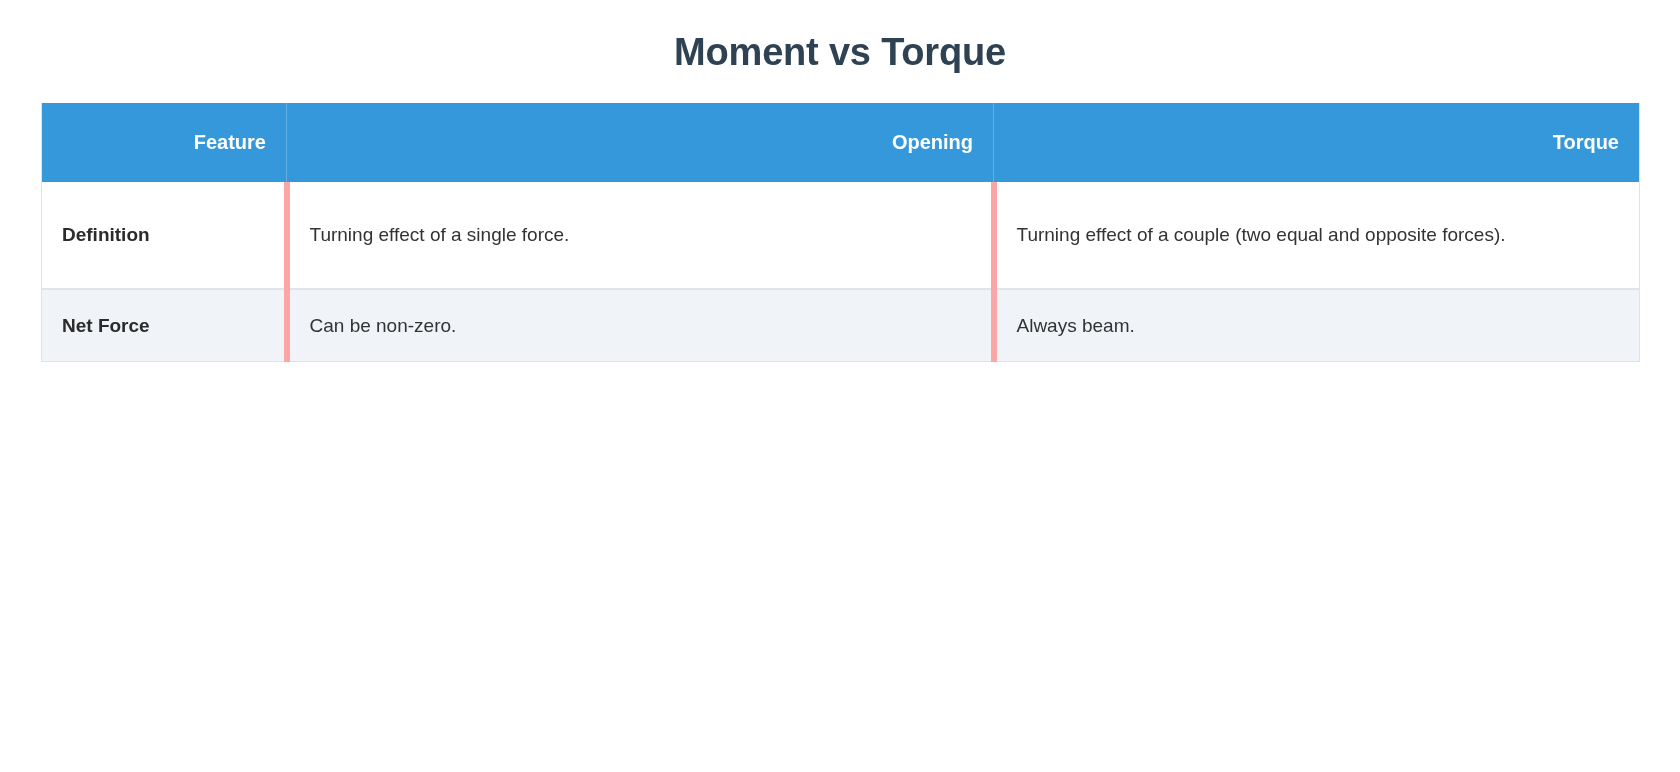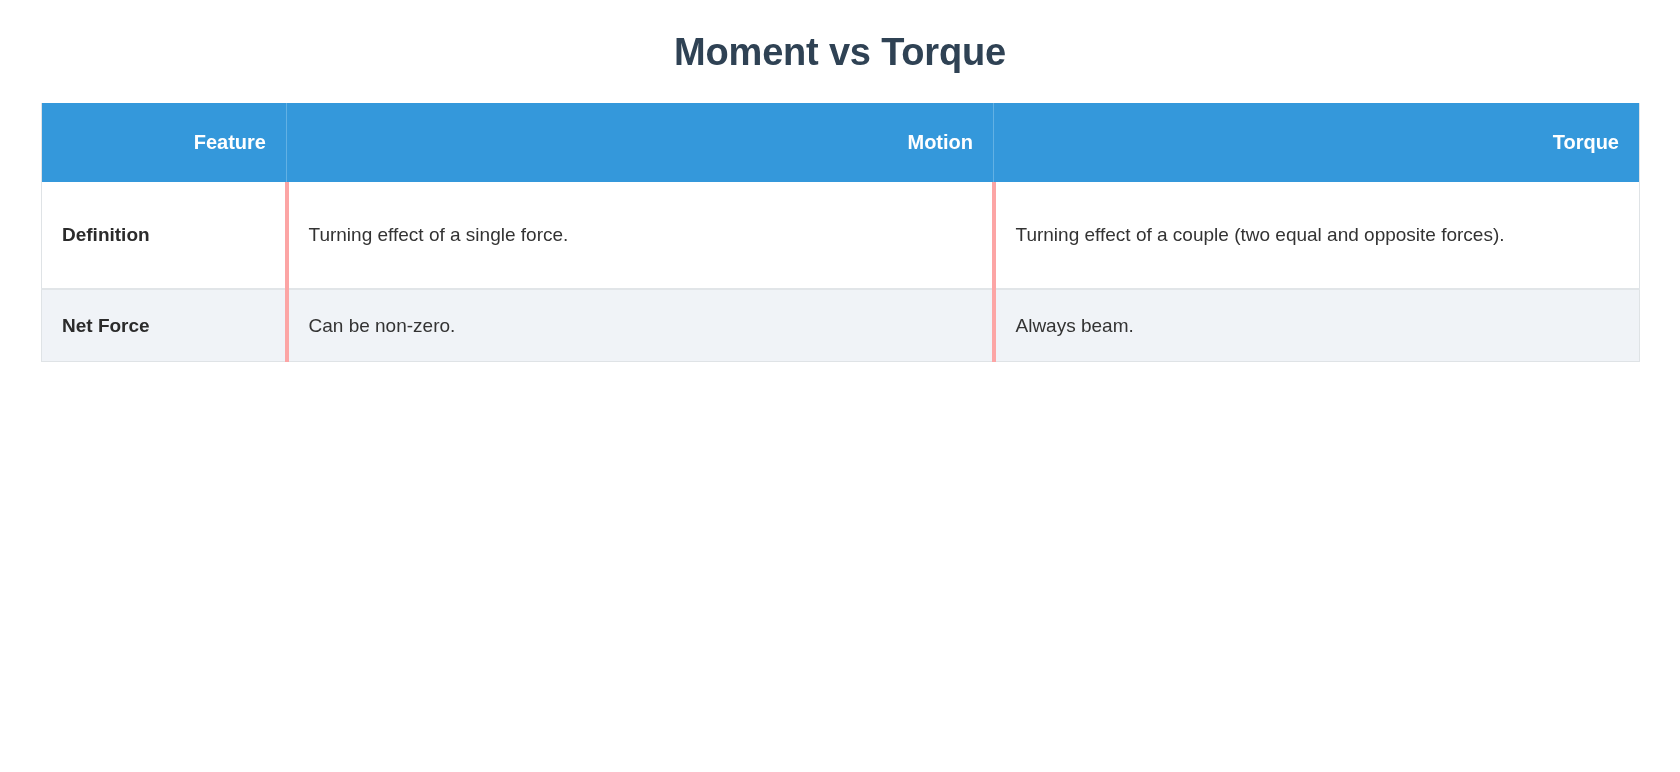--- a/index.html
+++ b/index.html
@@ -65,21 +65,21 @@
   }
   table.comparison thead th:last-child {
     border-right: none;
   }
 
   table.comparison tbody td {
     font-size: 19px;
     color: #333333;
     padding: 18px 20px;
     vertical-align: middle;
-    border-right: 4px solid #fca5a5;
+    border-right: 6px solid #fca5a5;
     border-bottom: 2px solid #e1e5e8;
     box-sizing: border-box;
     line-height: 1.45;
   }
   table.comparison tbody td:last-child {
     border-right: none;
   }
   table.comparison tbody tr:last-child td {
     border-bottom: none;
   }
@@ -110,21 +110,21 @@
   <div class="table-wrap">
     <table class="comparison">
       <colgroup>
         <col class="c1">
         <col class="c2">
         <col class="c3">
       </colgroup>
       <thead>
         <tr>
           <th>Feature</th>
-          <th>Motion</th>
+          <th>Opening</th>
           <th>Torque</th>
         </tr>
       </thead>
       <tbody>
 
         <tr class="plain row-h-tall">
           <td class="feature-cell">Definition</td>
           <td>Turning effect of a single force.</td>
           <td>Turning effect of a couple (two equal and opposite forces).</td>
         </tr>

